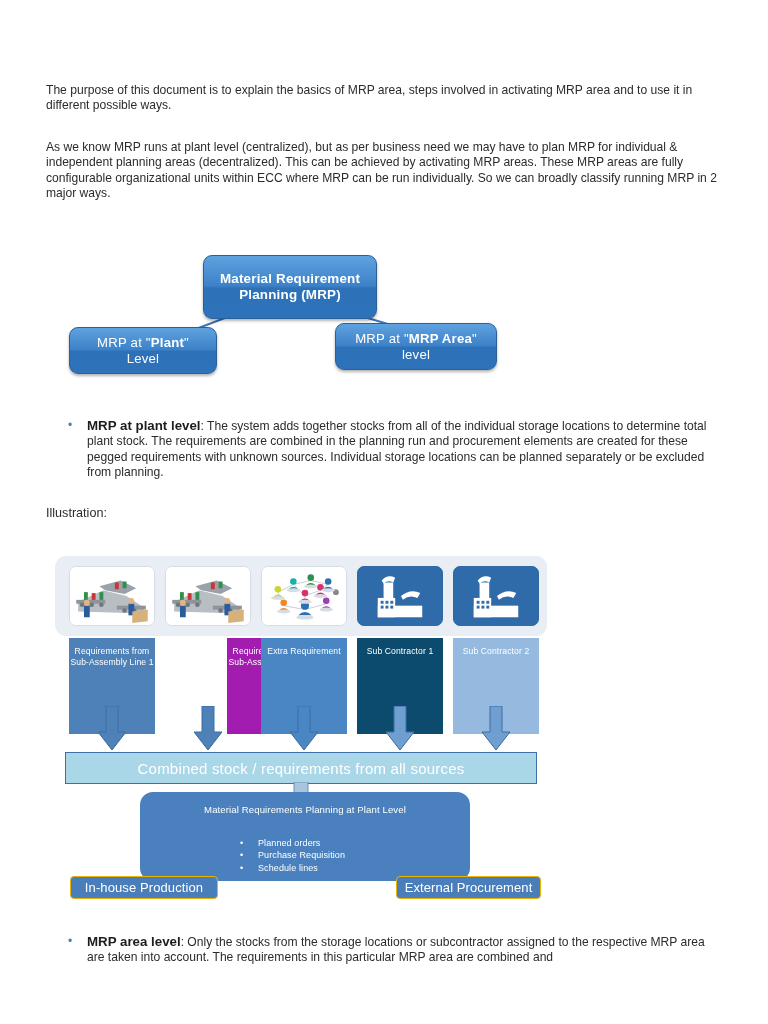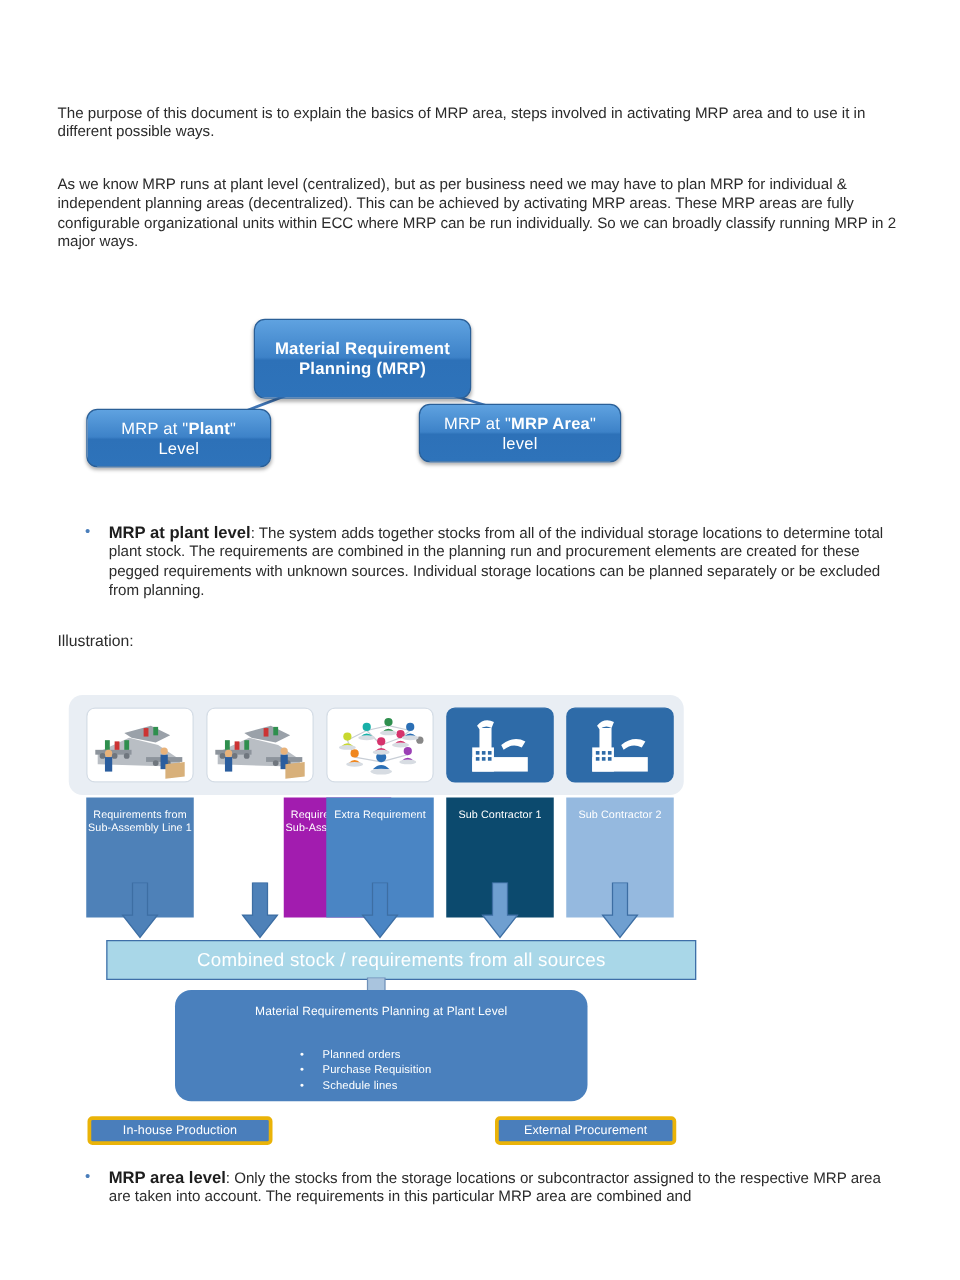--- a/index.html
+++ b/index.html
@@ -146,21 +146,20 @@
     width: 472px;
     height: 32px;
     background: #a9d7e8;
     border: 1px solid #3f6fa8;
     color: #ffffff;
     font-size: 15px;
     display: flex;
     align-items: center;
     justify-content: center;
     letter-spacing: .2px;
-    margin-left: 20px;
   }
   #combined-arrow {
     position: absolute;
     left: 228px;
     top: 226px;
     width: 36px;
     height: 28px;
   }
 
   
@@ -195,27 +194,27 @@
   #mrp-list li:before {
     content: "\2022";
     position: absolute;
     left: 100px;
     color: #ffffff;
   }
 
   
   .bottom-box {
     position: absolute;
-    top: 337px;
+    top: 320px;
     height: 23px;
     background: #4a7ebb;
-    border: 3px solid #eab308;
+    border: 1px solid #eab308;
     border-radius: 4px;
     color: #ffffff;
-    font-size: 10px;
+    font-size: 13px;
     display: flex;
     align-items: center;
     justify-content: center;
     letter-spacing: .1px;
   }
   #box-inhouse { left: 15px; width: 148px; }
   #box-external { left: 341px; width: 145px; }
 
   
   #bullet-2 { position: absolute; left: 62px; top: 934px; width: 660px; }

